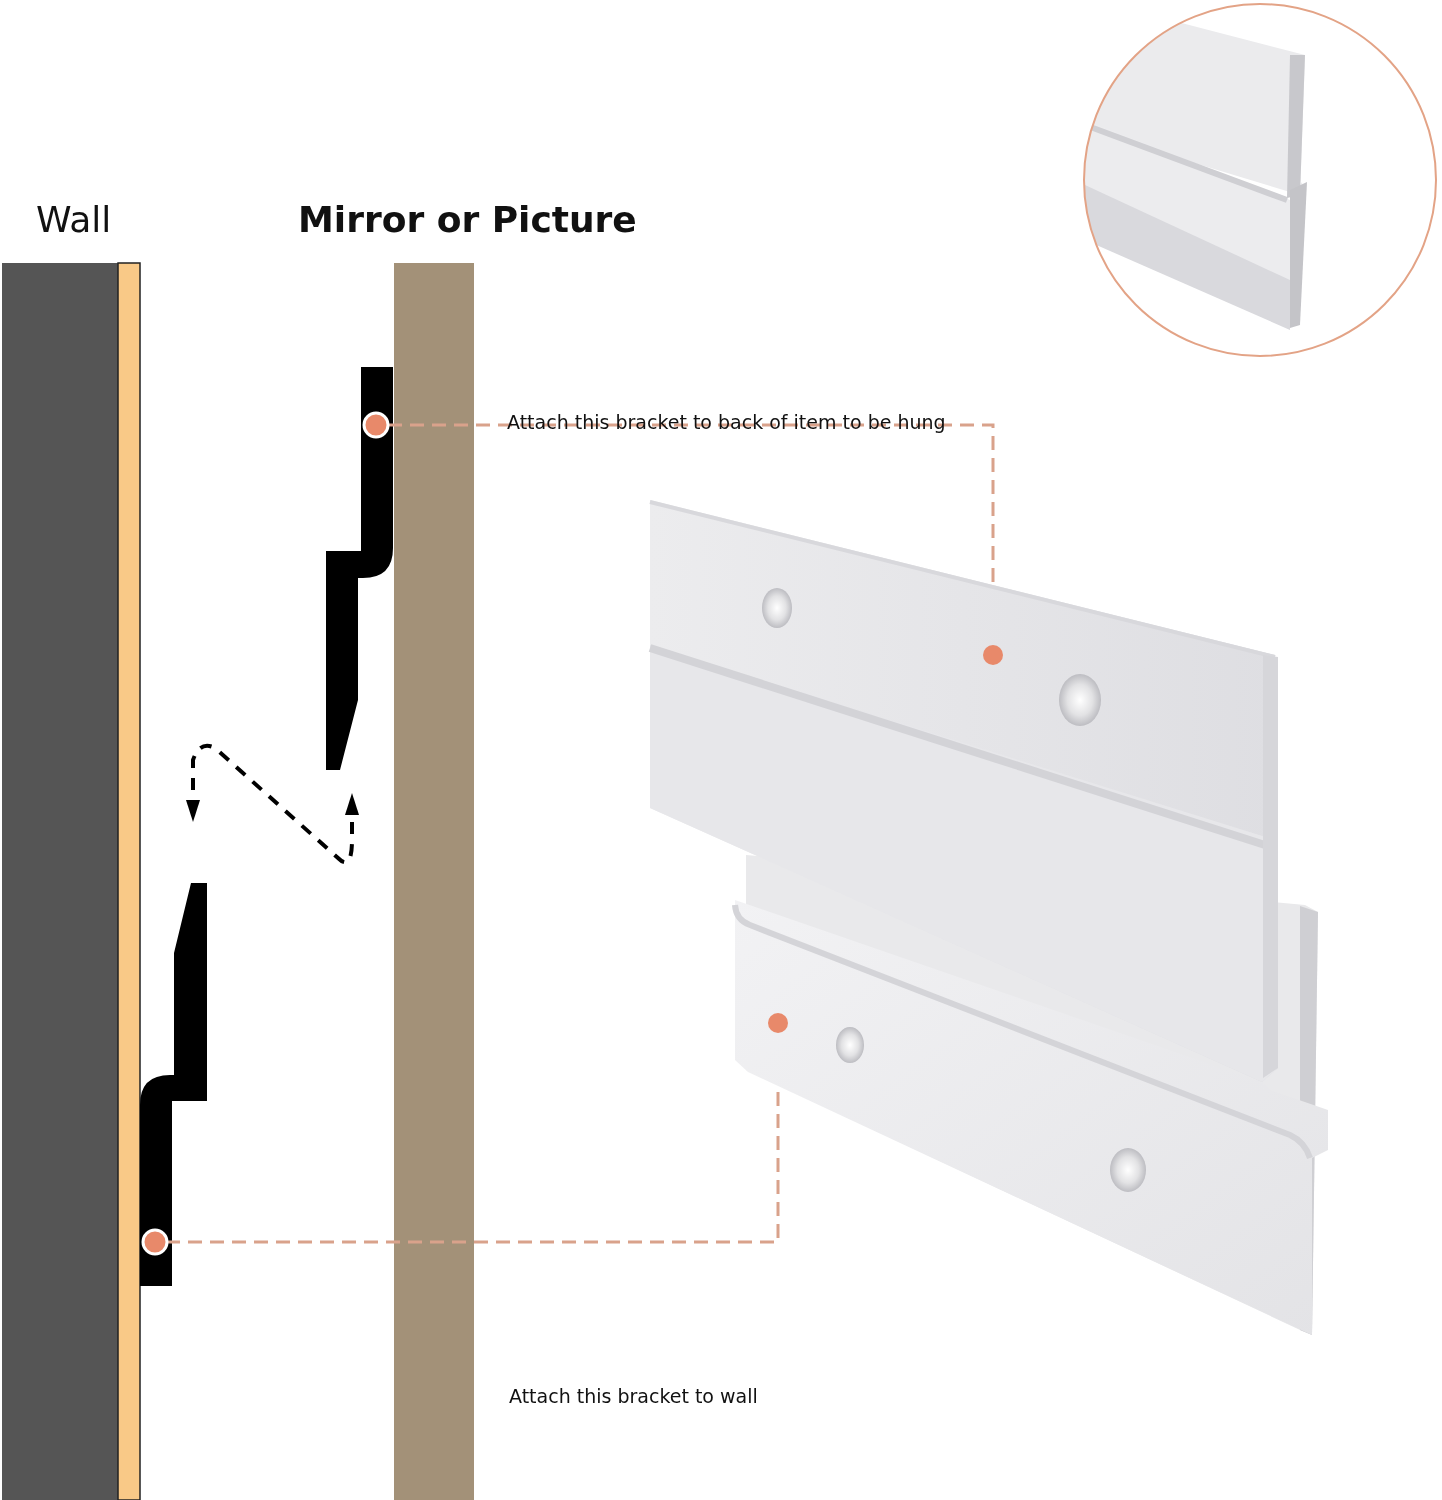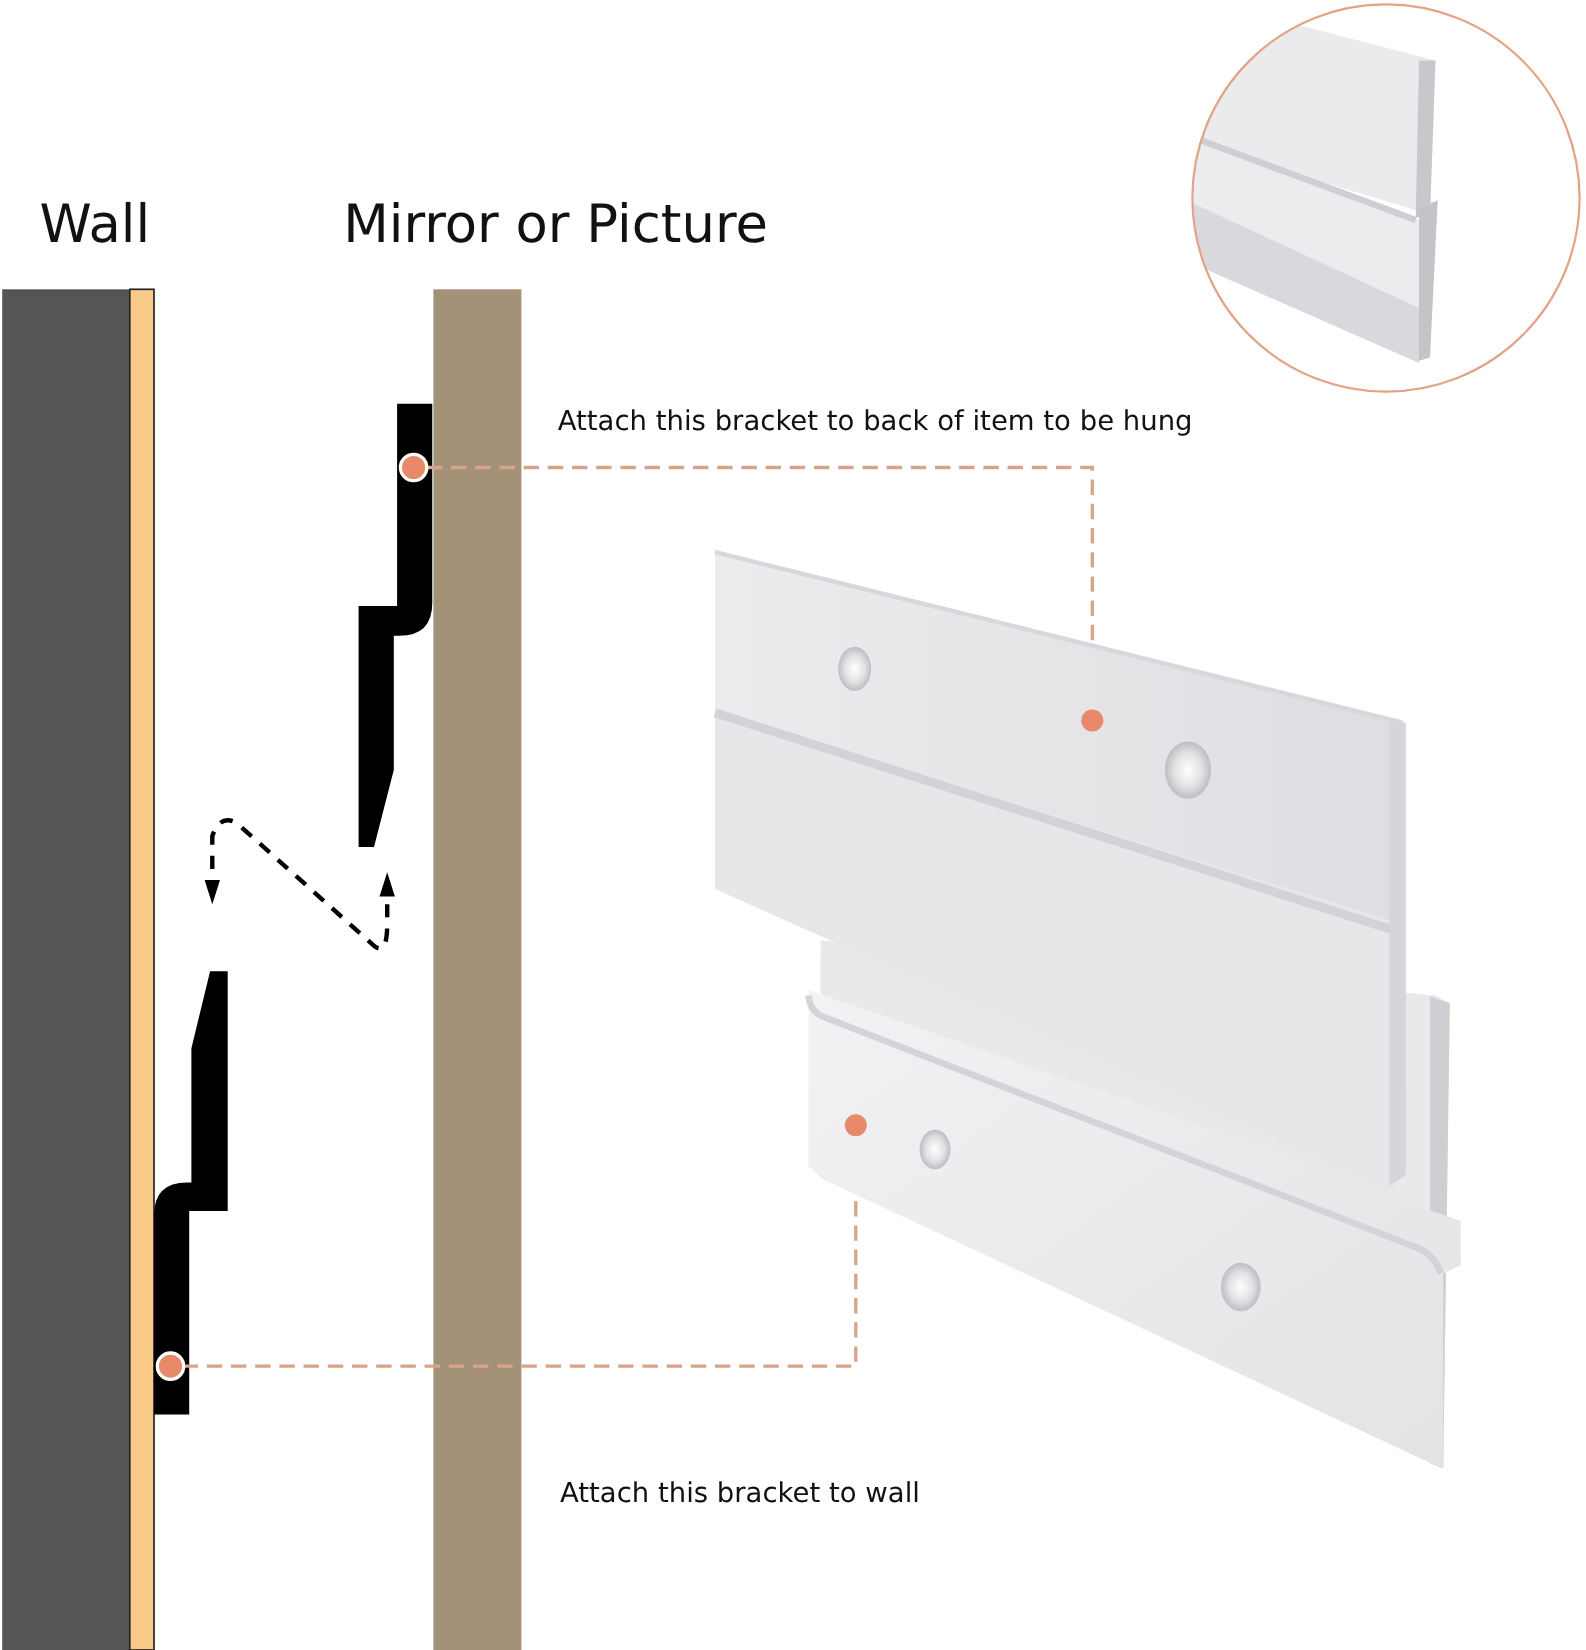--- a/index.html
+++ b/index.html
@@ -1,19 +1,19 @@
 <!DOCTYPE html>
 <html><head>
 <meta charset="utf-8">
 <style>
   html,body{margin:0;padding:0;background:#ffffff;}
   body{width:1442px;height:1500px;position:relative;overflow:hidden;font-family:"DejaVu Sans","Liberation Sans",sans-serif;}
   .lbl{position:absolute;color:#111;white-space:nowrap;font-family:"DejaVu Sans",sans-serif;}
-  .title{font-size:48px;letter-spacing:0px;}
-  .caption{font-size:25px;}
+  .title{font-size:36px;letter-spacing:0px;margin-top:23px;}
+  .caption{font-size:19px;margin-top:43px;}
   svg{position:absolute;left:0;top:0;}
 </style>
 </head>
 <body>
 
 <svg width="1442" height="1500" viewBox="0 0 1442 1500">
   <defs>
     <linearGradient id="metalA" x1="0" y1="0" x2="1" y2="1">
       <stop offset="0" stop-color="#f2f2f4"></stop>
       <stop offset="1" stop-color="#e3e3e6"></stop>
@@ -86,15 +86,15 @@
       <polygon points="1085,185 1290,280 1290,330 1085,240" fill="#d9d9dd"></polygon>
       <polygon points="1290,55 1305,55 1300,195 1287,198" fill="#c8c8cc"></polygon>
       <polygon points="1290,190 1307,182 1300,325 1290,328" fill="#c4c4c8"></polygon>
       <path d="M1085 125 L1287 200" stroke="#cfcfd3" stroke-width="6" fill="none"></path>
     </g>
     <circle cx="1260" cy="180" r="176" fill="none" stroke="#E3A386" stroke-width="2"></circle>
   </g>
 </svg>
 
 <div class="lbl title" style="left:36px;top:176px;">Wall</div>
-<div class="lbl title" style="left:312px;top:176px;">Mirror or Picture</div>
+<div class="lbl title" style="left:298px;top:176px;font-weight:bold;">Mirror or Picture</div>
 <div class="lbl caption" style="left:507px;top:368px;">Attach this bracket to back of item to be hung</div>
 <div class="lbl caption" style="left:509px;top:1342px;">Attach this bracket to wall</div>
 
 </body></html>

